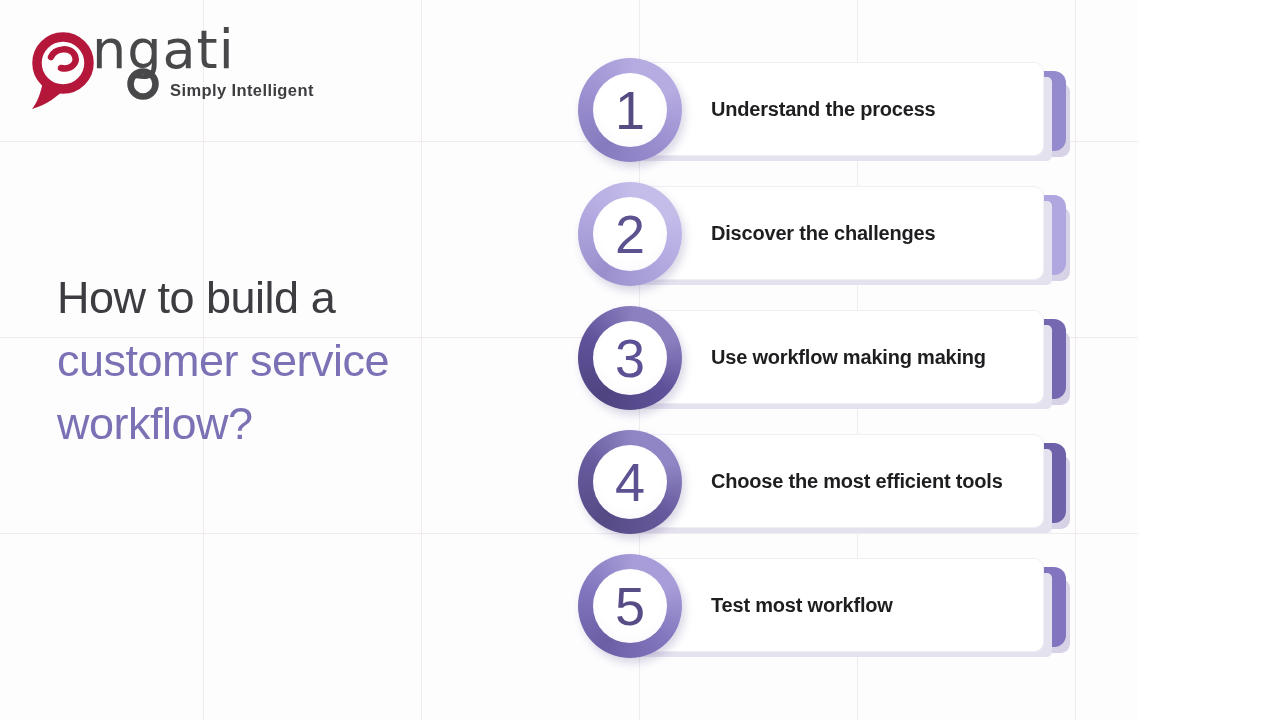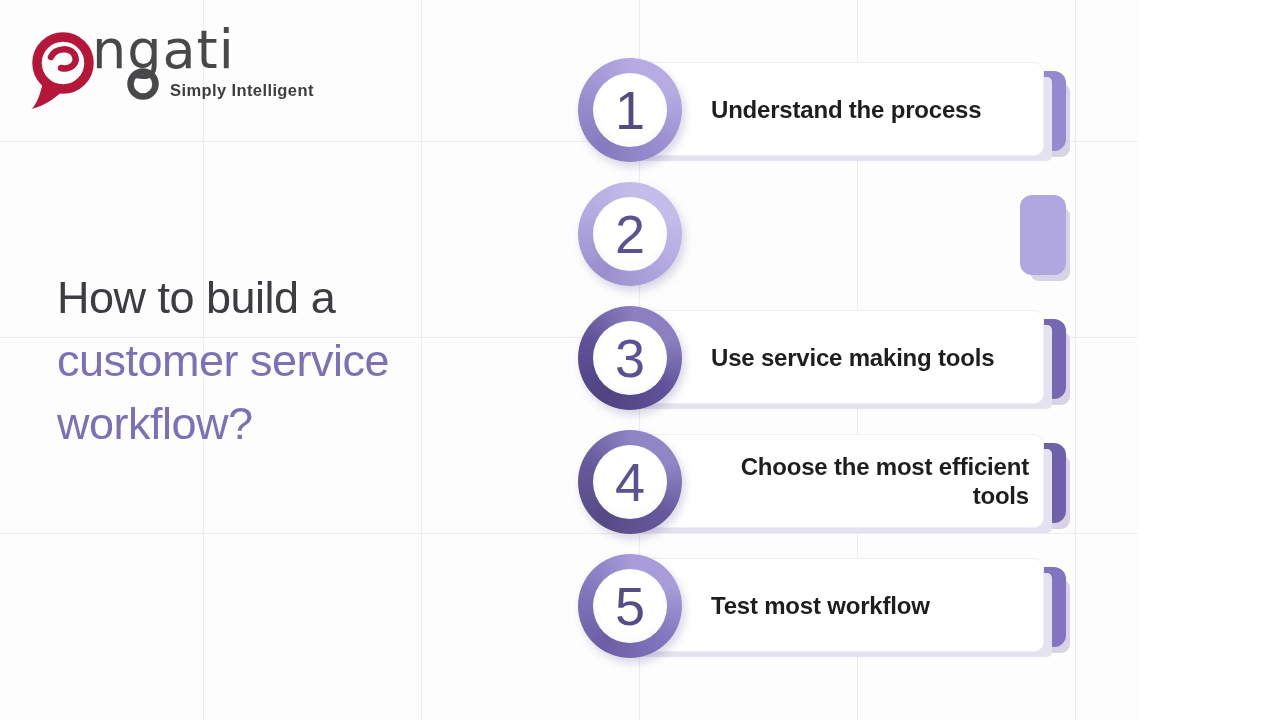--- a/index.html
+++ b/index.html
@@ -33,22 +33,22 @@
     box-shadow:7px 9px 0 -3px #d7d2e5;
   }
   .card {
     position:absolute; left:36px; top:4px; width:430px; height:94px;
     background:#ffffff; border:1px solid #f1eef6; border-radius:10px;
     box-sizing:border-box; display:flex; align-items:center;
     padding:0 14px 0 96px;
     box-shadow:13px 10px 0 -5px #e5e2ef, 0 2px 3px rgba(60,50,100,0.05);
   }
   .label {
-    font-size:24px; font-weight:bold; color:#1e1d20;
-    letter-spacing:-0.2px; line-height:29px;text-align:right;
+    font-size:20px; font-weight:bold; color:#1e1d20;
+    letter-spacing:-0.2px; line-height:29px;
   }
   .ring {
     position:absolute; left:0; top:0; width:104px; height:104px; border-radius:50%;
     background:conic-gradient(from 215deg,
       var(--dark) 0deg, var(--base) 80deg, var(--light) 150deg,
       var(--light) 210deg, var(--base) 275deg, var(--dark) 360deg);
     box-shadow:3px 5px 9px rgba(86,74,130,0.22);
     display:flex; align-items:center; justify-content:center;
   }
   .ring-inner {
@@ -91,31 +91,34 @@
       </div>
       <div class="ring">
         <div class="ring-inner">
           <div class="num">1</div>
         </div>
       </div>
     </div>
 
     <div class="step" style="--base: #b3a9e0; --dark: #9a8fcc; --light: #c4bce9; --num: #5d5190; --tab: #b1a7e0;">
       <div class="tab"></div>
+      <div class="card">
+        <div class="label">Discover the challenges</div>
+      </div>
       <div class="ring">
         <div class="ring-inner">
           <div class="num">2</div>
         </div>
       </div>
     </div>
 
     <div class="step" style="--base: #60529a; --dark: #4f4380; --light: #8d80c0; --num: #5e5094; --tab: #7668b0;">
       <div class="tab"></div>
       <div class="card">
-        <div class="label">Use service making tools</div>
+        <div class="label">Use workflow making making</div>
       </div>
       <div class="ring">
         <div class="ring-inner">
           <div class="num">3</div>
         </div>
       </div>
     </div>
 
     <div class="step" style="--base: #665a9d; --dark: #564a85; --light: #9186c5; --num: #5d5192; --tab: #6f61a9;">
       <div class="tab"></div>

